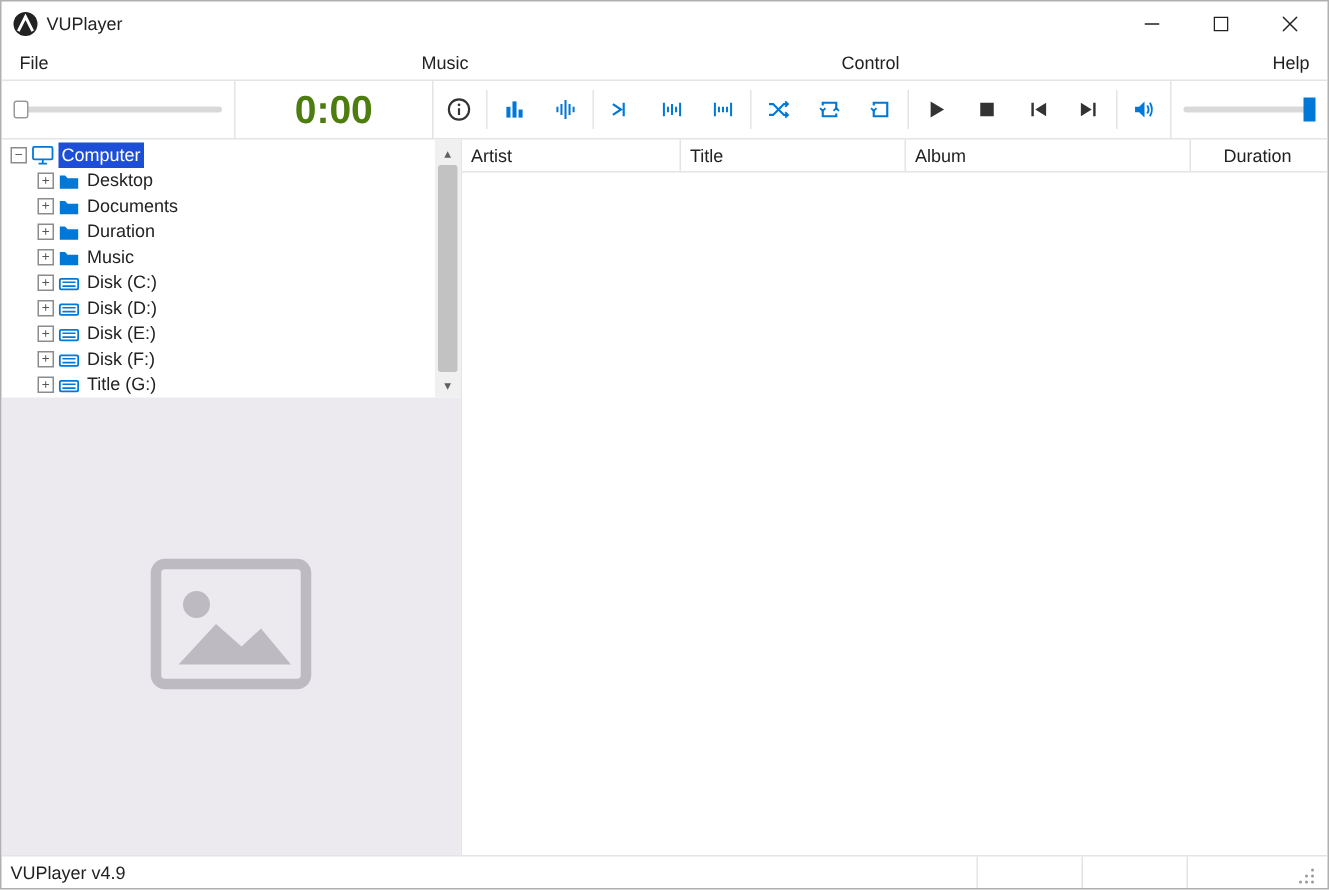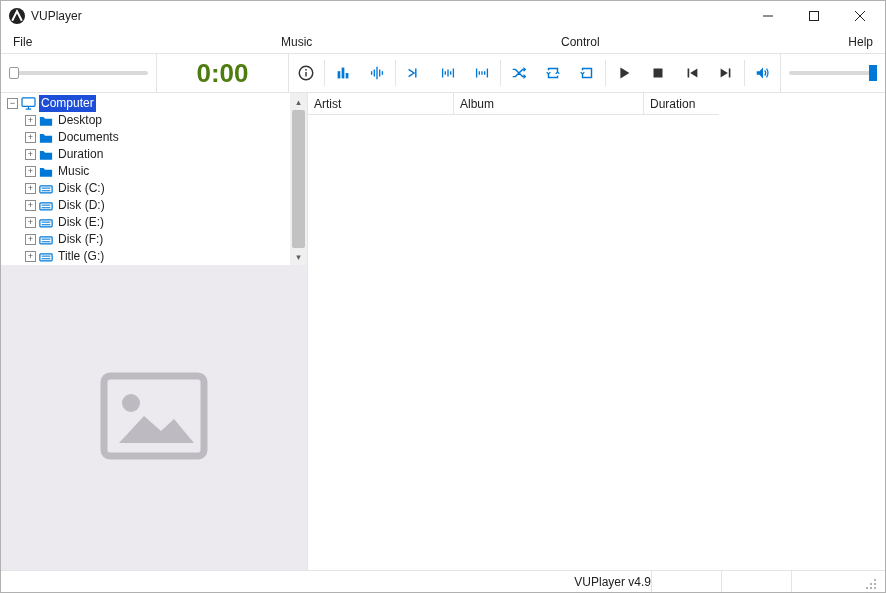--- a/index.html
+++ b/index.html
@@ -40,30 +40,30 @@
 .foldericon { width:14px; height:12px; }
 .diskicon { width:14px; height:12px; }
 .compicon { width:15px; height:13px; }
 .vscroll { position:absolute; right:0; top:0; bottom:0; width:17px; background:#f0f0f0; display:flex; flex-direction:column;}
 .vscroll .arr { height:17px; display:flex; align-items:center; justify-content:center; color:#606060; font-size:9px;}
 .vscroll .thumb { flex:1; background:#c2c2c2; margin:0 2px; border-radius:2px;}
 
 .artzone { flex:1; background:#eceaef; display:flex; align-items:center; justify-content:center; }
 .artplaceholder svg { width:110px; height:90px; }
 
-.listzone { flex:1; display:flex; flex-direction:row;text-align:right; }
+.listzone { flex:1; display:flex; flex-direction:column;text-align:right; }
 .listheader { height:22px; display:flex; border-bottom:1px solid #e4e4e4; font-size:12px; }
 .colh { display:flex; align-items:center; padding:0 6px; border-right:1px solid #e4e4e4; }
 .colh.artist { width:146px; }
 .colh.title { width:150px; }
 .colh.album { width:190px; }
 .colh.duration { flex:1; justify-content:flex-end; border-right:none; padding-right:24px;}
 .listbody { flex:1; }
 
-.statusbar { height:22px; border-top:1px solid #e4e4e4; display:flex; align-items:center; padding:0 6px; font-size:12px;text-align:right; }
+.statusbar { height:22px; border-top:1px solid #e4e4e4; display:flex; align-items:center; padding:0 6px; font-size:12px; }
 .statusbar .stxt { flex:1; }
 .statuscell { width:70px; border-left:1px solid #e4e4e4; height:100%; }
 .grip { width:18px; height:100%; display:flex; align-items:flex-end; justify-content:flex-end; padding:2px; }
 </style>
 </head>
 <body>
 
 <div class="titlebar">
   <div class="appicon">
     <svg viewBox="0 0 10 10">
@@ -313,20 +313,21 @@
             <rect x="5" y="5" width="100" height="80" rx="6" stroke="#bdbac2" stroke-width="7" fill="none"></rect>
             <circle cx="32" cy="32" r="9" fill="#bdbac2"></circle>
             <path d="M20 72 L45 45 L62 60 L75 48 L95 72 Z" fill="#bdbac2"></path>
           </svg>
       </div>
     </div>
   </div>
   <div class="listzone">
     <div class="listheader">
       <div class="colh artist">Artist</div>
+      <div class="colh title">Title</div>
       <div class="colh album">Album</div>
       <div class="colh duration">Duration</div>
     </div>
     <div class="listbody"></div>
   </div>
 </div>
 
 <div class="statusbar">
   <div class="stxt">VUPlayer v4.9</div>
   <div class="statuscell"></div>

